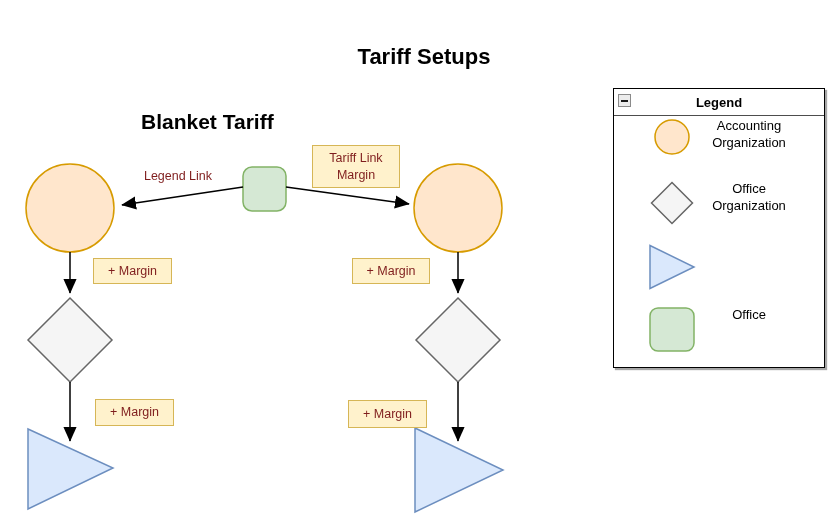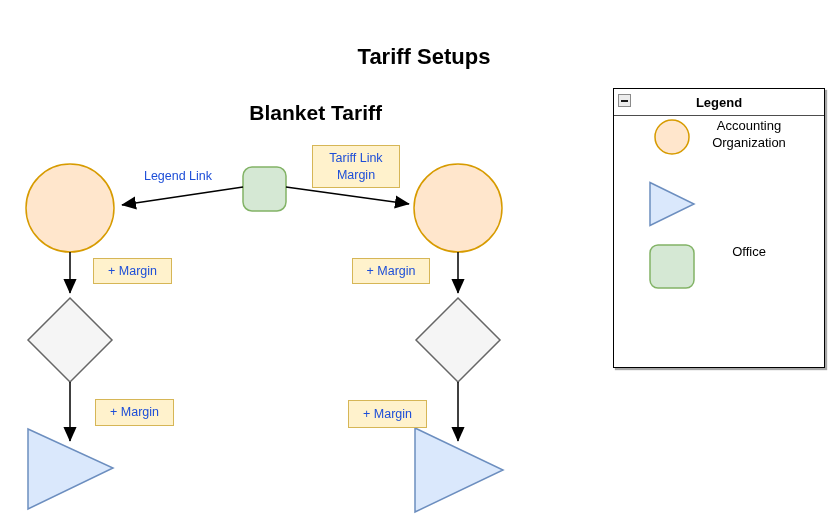--- a/index.html
+++ b/index.html
@@ -6,27 +6,27 @@
   .canvas{
     position:relative;width:838px;height:527px;overflow:hidden;
     font-family:"Liberation Sans","DejaVu Sans",sans-serif;color:#000;
     background:#ffffff;
   }
   .title{
     position:absolute;left:278px;top:28px;width:260px;margin:16px;
     text-align:center;font-size:22px;font-weight:bold;
   }
   .subtitle{
-    position:absolute;left:125px;top:94px;width:250px;margin:7px;
-    text-align:right;font-size:21px;font-weight:bold;
+    position:absolute;left:125px;top:94px;width:250px;margin:16px;
+    text-align:left;font-size:21px;font-weight:bold;
   }
   .diagram-svg{position:absolute;left:0;top:0;width:838px;height:527px;}
   .edge-label{
     position:absolute;display:flex;align-items:center;justify-content:center;
-    font-size:12.5px;line-height:1.3;text-align:center;color:#1d4ed8;
+    font-size:12.5px;line-height:1.3;text-align:center;color:#7f1d1d;
     box-sizing:border-box;
   }
   .edge-label.boxed{
     background:#FFF2CC;border:1px solid #D6B656;
   }
   .lbl-tariff-link{left:140px;top:167px;width:76px;height:18px;}
   .lbl-tlm{left:312px;top:145px;width:88px;min-height:43px;padding:4px 6px;}
   .lbl-m1{left:93px;top:258px;width:79px;height:26px;}
   .lbl-m2{left:352px;top:258px;width:78px;height:26px;}
   .lbl-m3{left:95px;top:399px;width:79px;height:27px;}
@@ -111,20 +111,28 @@
 
       <div class="legend-item">
         <span class="legend-sym">
           <svg width="38" height="38" viewBox="0 0 38 38" xmlns="http://www.w3.org/2000/svg">
             <circle cx="19" cy="19" r="17" stroke-width="1.5" fill="#FFE6CC" stroke="#D79B00"></circle>
           </svg>
         </span>
         <span class="legend-label">Accounting Organization</span>
       </div>
 
+      <div class="legend-item">
+        <span class="legend-sym">
+          <svg width="44" height="44" viewBox="0 0 44 44" xmlns="http://www.w3.org/2000/svg">
+            <polygon points="22,1.5 42.5,22 22,42.5 1.5,22" stroke-width="1.5" fill="#F5F5F5" stroke="#666666"></polygon>
+          </svg>
+        </span>
+        <span class="legend-label">Office Organization</span>
+      </div>
 
       <div class="legend-item">
         <span class="legend-sym">
           <svg width="48" height="46" viewBox="0 0 48 46" xmlns="http://www.w3.org/2000/svg">
             <polygon points="2,1.5 46,23 2,44.5" stroke-width="1.5" fill="#DAE8FC" stroke="#6C8EBF"></polygon>
           </svg>
         </span>
       </div>
 
       <div class="legend-item">

